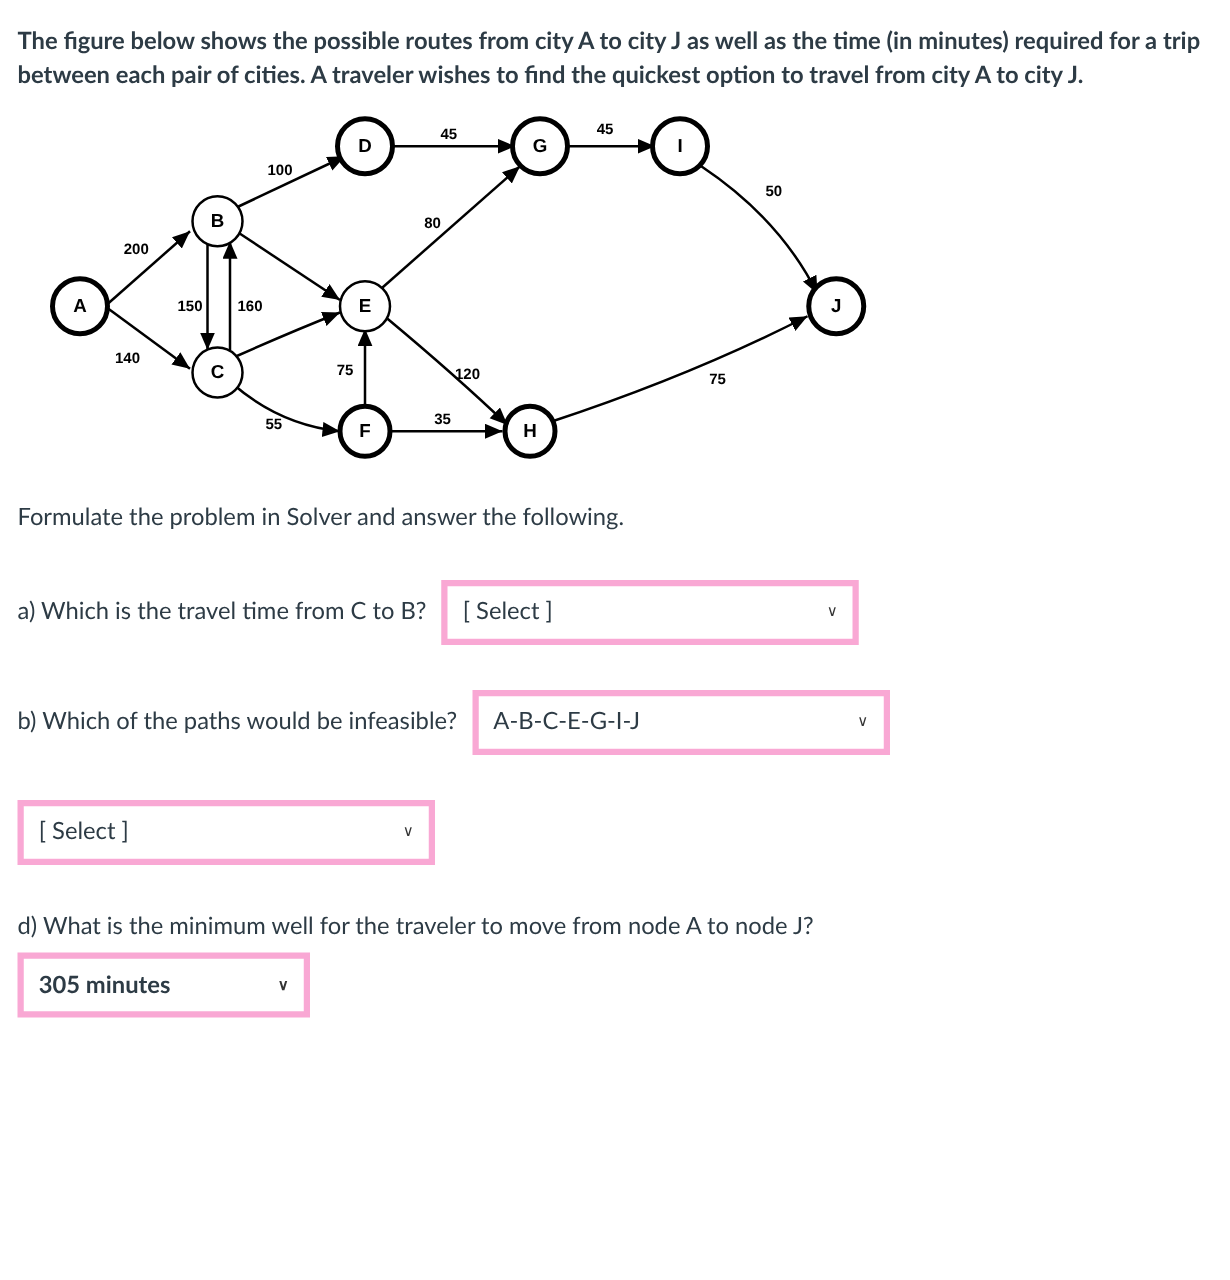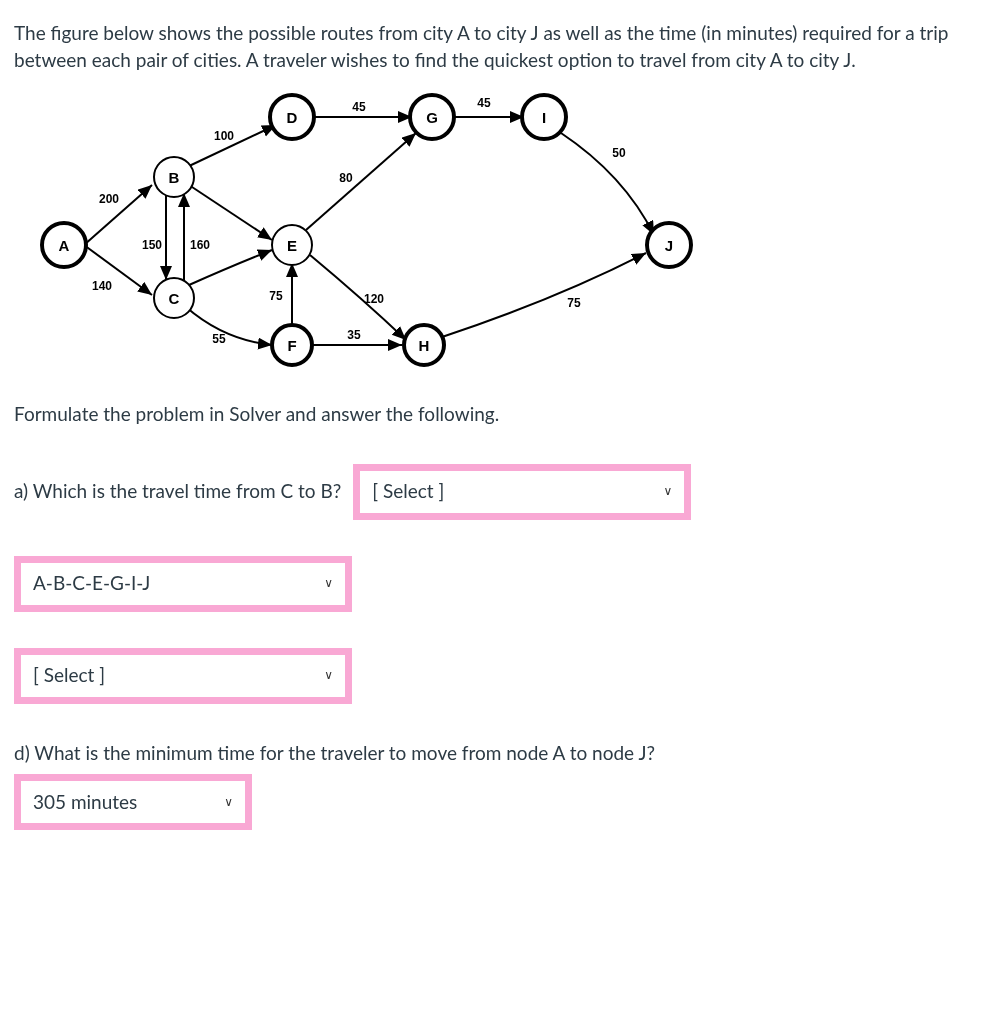--- a/index.html
+++ b/index.html
@@ -4,37 +4,37 @@
 <style>
   body {
     font-family: "Lato", "Helvetica Neue", Arial, sans-serif;
     font-size: 19px;
     color: #2d3b45;
     margin: 0;
     padding: 20px 14px;
     line-height: 1.4;
     width: 956px;
   }
-  .intro { margin-bottom: 12px; }
+  .intro { margin-bottom: 12px; font-weight: bold; }
   .figure-wrap { margin: 10px 0 26px 0; }
   svg { display:block; }
   .prompt { margin: 22px 0 28px 0; }
   .qrow {
     display: flex;
     align-items: center;
     gap: 12px;
     margin: 36px 0;
     flex-wrap: wrap;
   }
-  .qrow.tight { margin-top: 8px; }
+  .qrow.tight { margin-top: 8px; font-weight: bold; }
   .select {
     display: inline-flex;
     align-items: center;
     justify-content: space-between;
-    border: 7px solid #f9a8d4;
+    border: 5px solid #f9a8d4;
     padding: 8px 12px;
     min-width: 300px;
     height: 26px;
     font-size: 19px;
     color: #2d3b45;
     background: #fff;
     cursor: pointer;
   }
   .select.small { min-width: 200px; }
   .chev { font-size: 12px; color:#333; margin-left:16px; }
@@ -118,34 +118,35 @@
 
 <div class="qrow">
   <span>a)  Which is the travel time from C to B?</span>
   <div class="select">
     <span>[ Select ]</span>
     <span class="chev">∨</span>
   </div>
 </div>
 
 <div class="qrow">
+  <span>b)  Which of the paths would be infeasible?</span>
   <div class="select">
     <span>A-B-C-E-G-I-J</span>
     <span class="chev">∨</span>
   </div>
 </div>
 
 <div class="qrow">
   <div class="select">
     <span>[ Select ]</span>
     <span class="chev">∨</span>
   </div>
 </div>
 
 <div>
-  <div style="margin-top:30px;">d)  What is the minimum time for the traveler to move from node A to node J?</div>
+  <div style="margin-top:30px;">d)  What is the minimum well for the traveler to move from node A to node J?</div>
   <div class="qrow tight">
     <div class="select small">
       <span>305 minutes</span>
       <span class="chev">∨</span>
     </div>
   </div>
 </div>
 
 </body></html>

